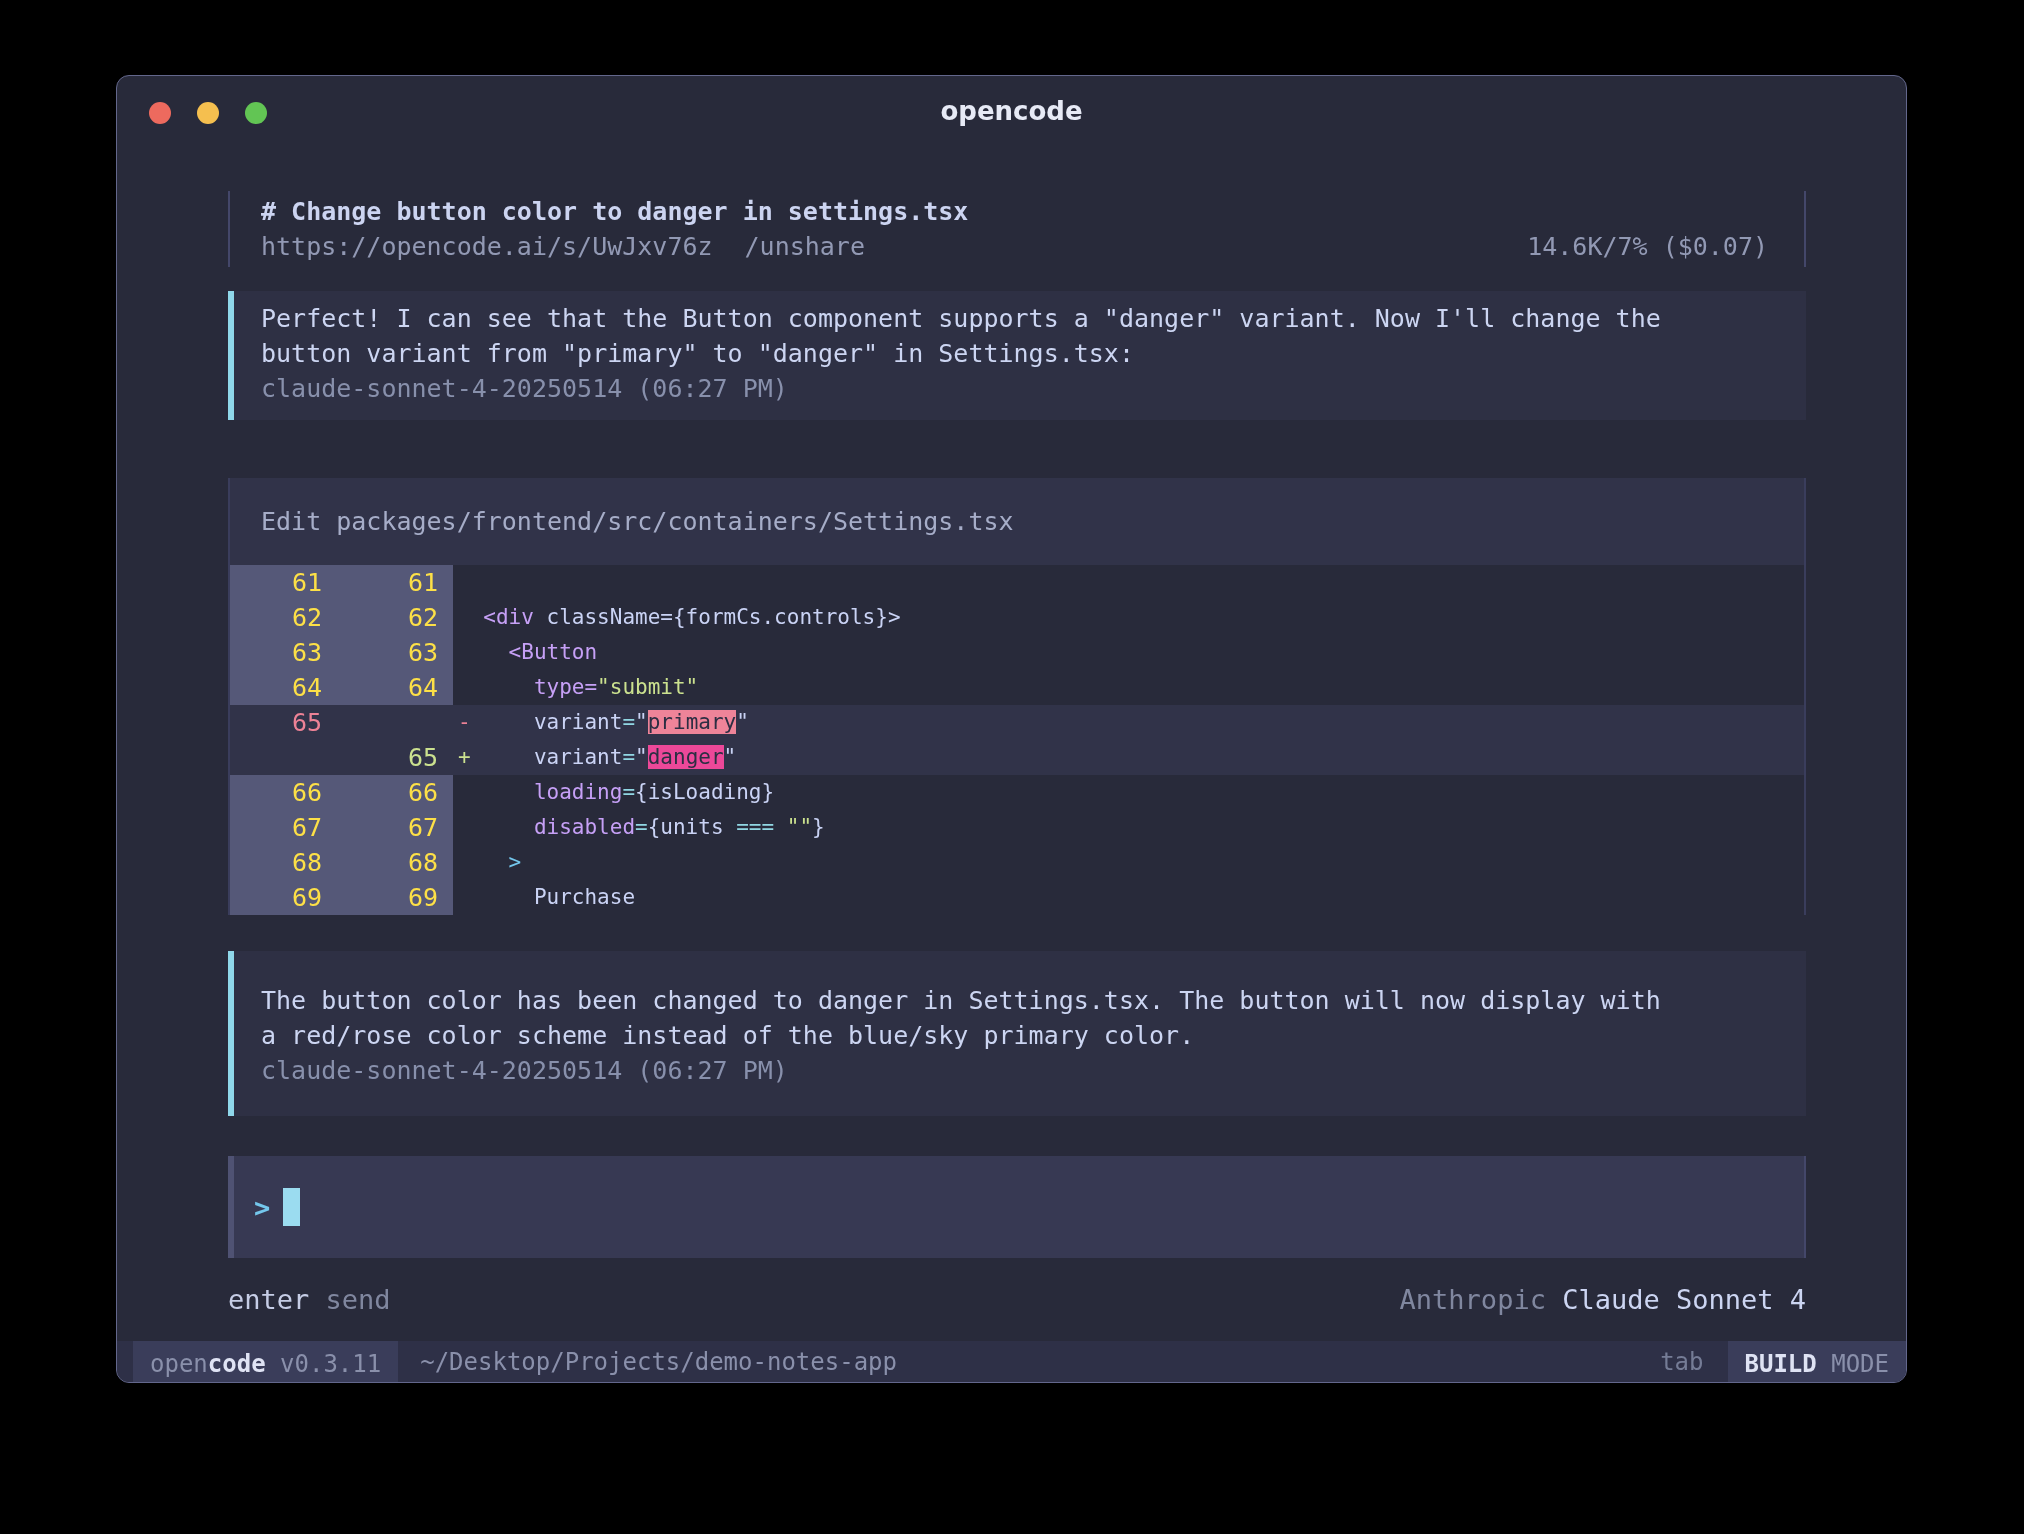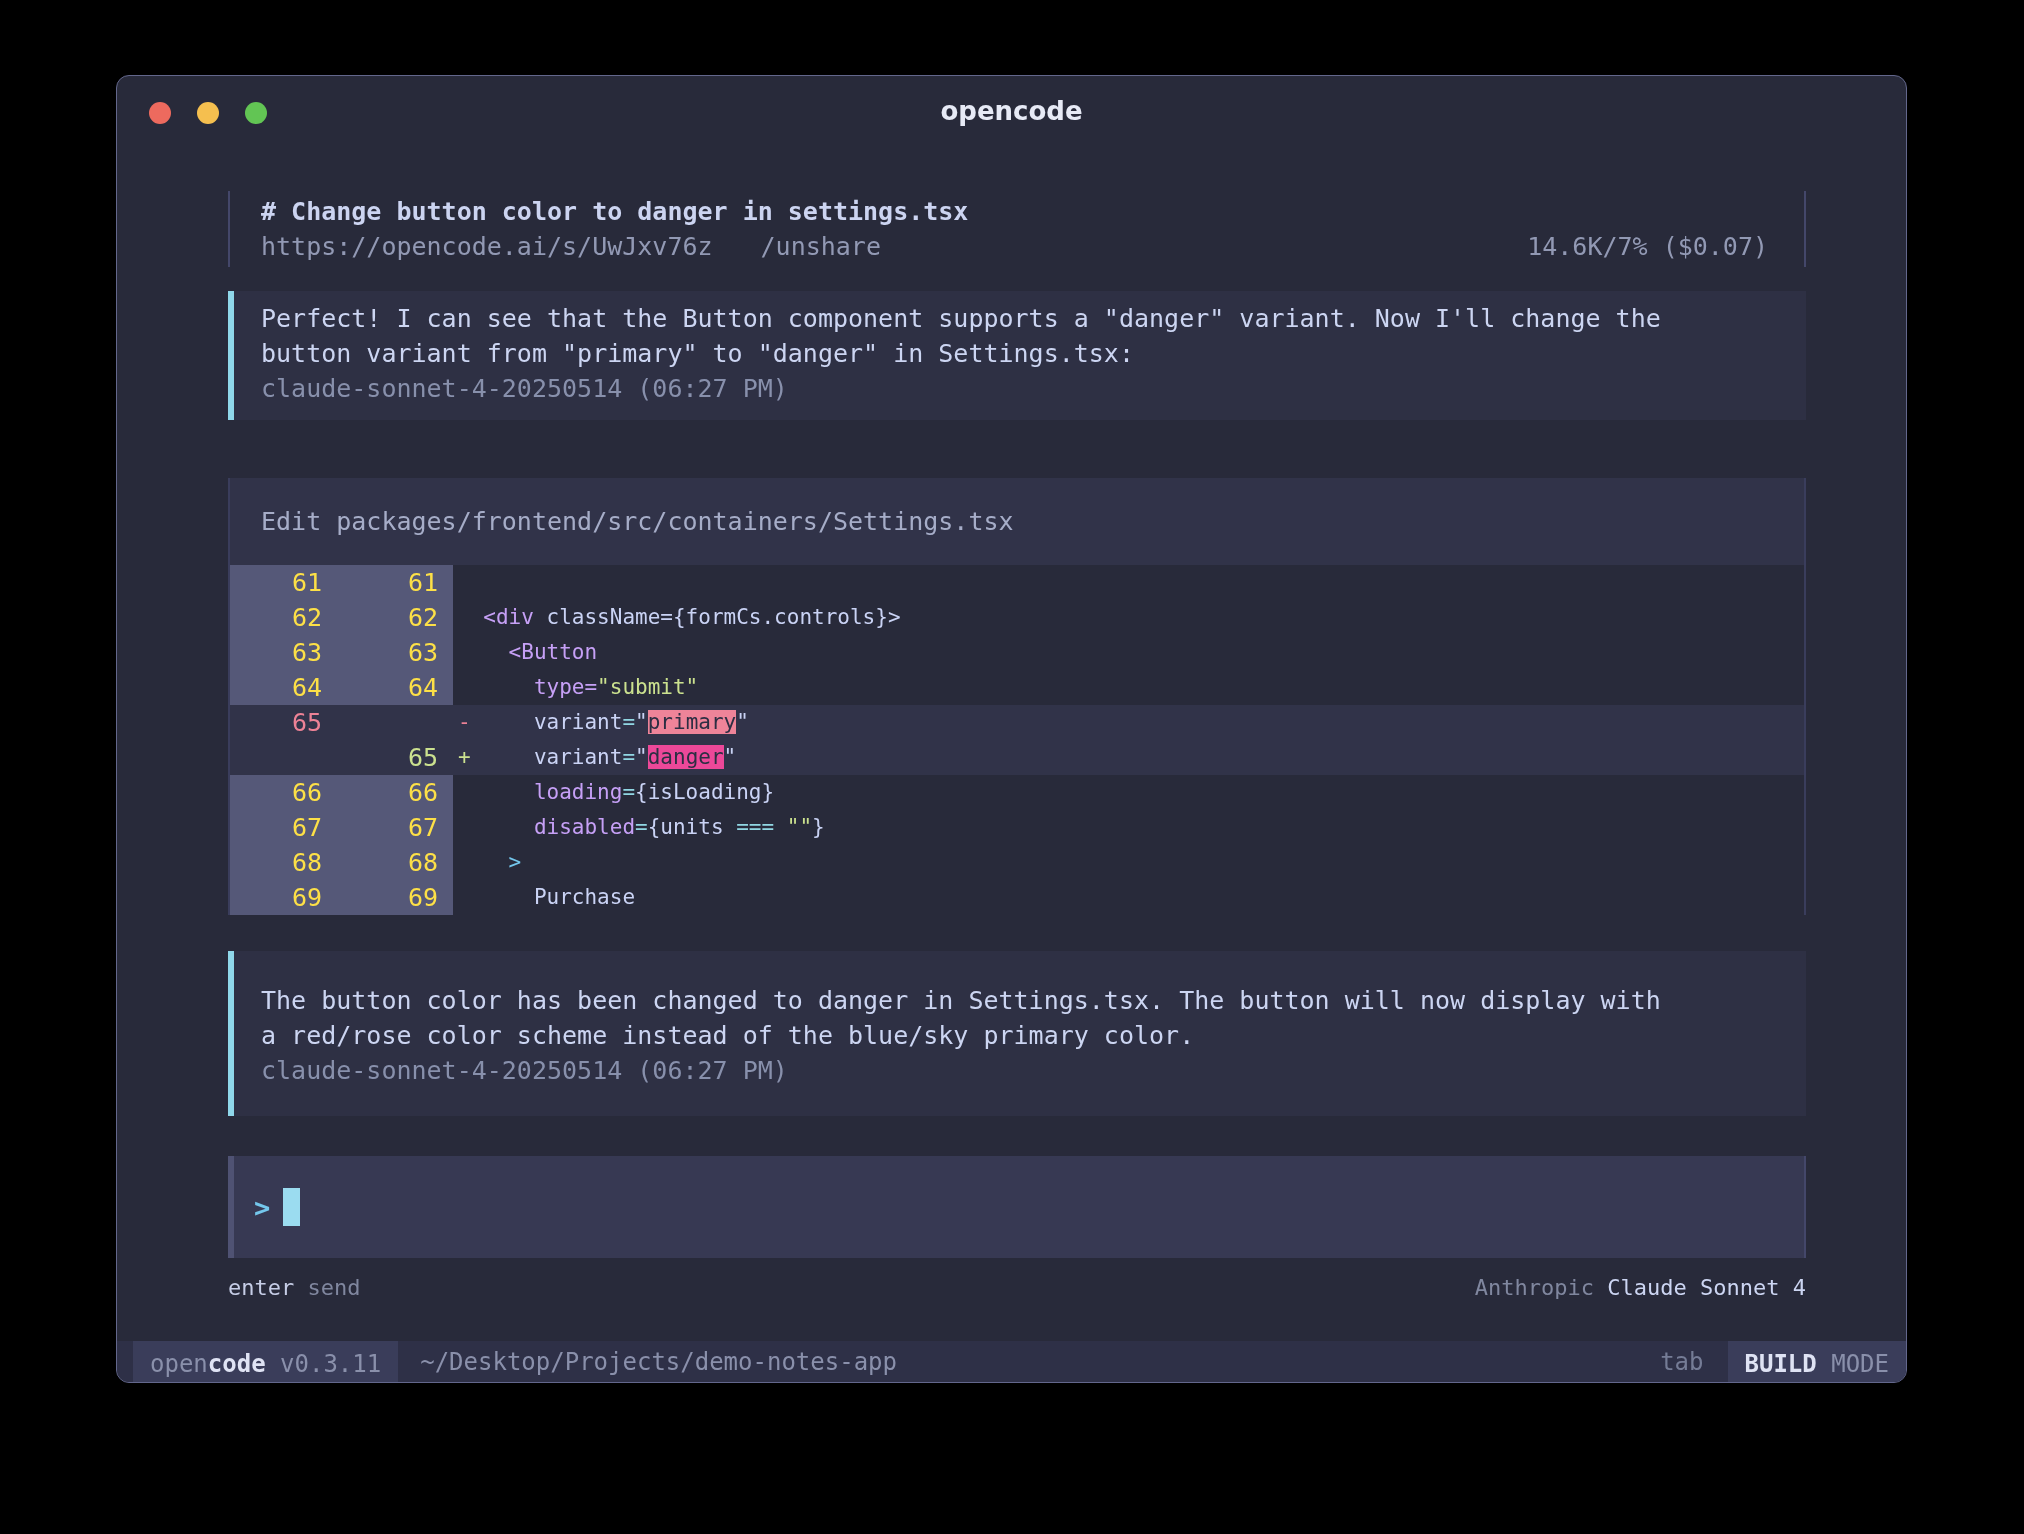--- a/index.html
+++ b/index.html
@@ -30,21 +30,21 @@
   .content { padding: 0 100px 0 111px; }
 
   
   .session-header {
     margin-top: 45px; border-left: 2px solid #44476a; border-right: 2px solid #44476a;
     padding: 3px 36px 3px 31px; font-size: 25px; line-height: 35px;
   }
   .session-title { color: #ccd4f1; font-weight: bold; white-space: pre; }
   .session-sub { display: flex; color: #9299b4; white-space: pre; }
   .session-sub .share-url { color: #9299b4; }
-  .session-sub .unshare { color: #9299b4; margin-left: 48px; }
+  .session-sub .unshare { color: #9299b4; margin-left: 32px; }
   .session-sub .spacer { flex: 1; }
   .session-sub .stats { color: #9299b4; margin-left: 34px; }
 
   
   .msg {
     background: #2e3044; border-left: 6px solid #8fd7ea;
     padding: 10px 30px 14px 27px; font-size: 25px; line-height: 35px;
   }
   .msg.first { margin-top: 24px; }
   .msg.second { margin-top: 36px; padding: 32px 30px 28px 27px; }
@@ -89,21 +89,21 @@
   
   .prompt {
     margin-top: 40px; height: 102px; background: #373953;
     border-left: 6px solid #4f5273; border-right: 2px solid #44476a;
     display: flex; align-items: center; padding-left: 20px;
   }
   .prompt .caret { color: #74c7ec; font-size: 27px; font-weight: bold; }
   .prompt .cursor { width: 17px; height: 38px; background: #9bdcf0; margin-left: 13px; }
 
   .hint-row {
-    margin-top: 12px; display: flex; font-size: 22px; line-height: 35px; white-space: pre;
+    margin-top: 24px; display: flex; font-size: 27px; line-height: 35px; white-space: pre;
   }
   .hint-row .key { color: #c6cde6; }
   .hint-row .dim { color: #80879f; }
   .hint-row .bright { color: #ccd5f2; }
   .hint-row .spacer { flex: 1; }
 
   
   .statusbar {
     position: absolute; left: 0; right: 0; bottom: 0; height: 41px;
     background: #2e3047; display: flex; align-items: stretch;

